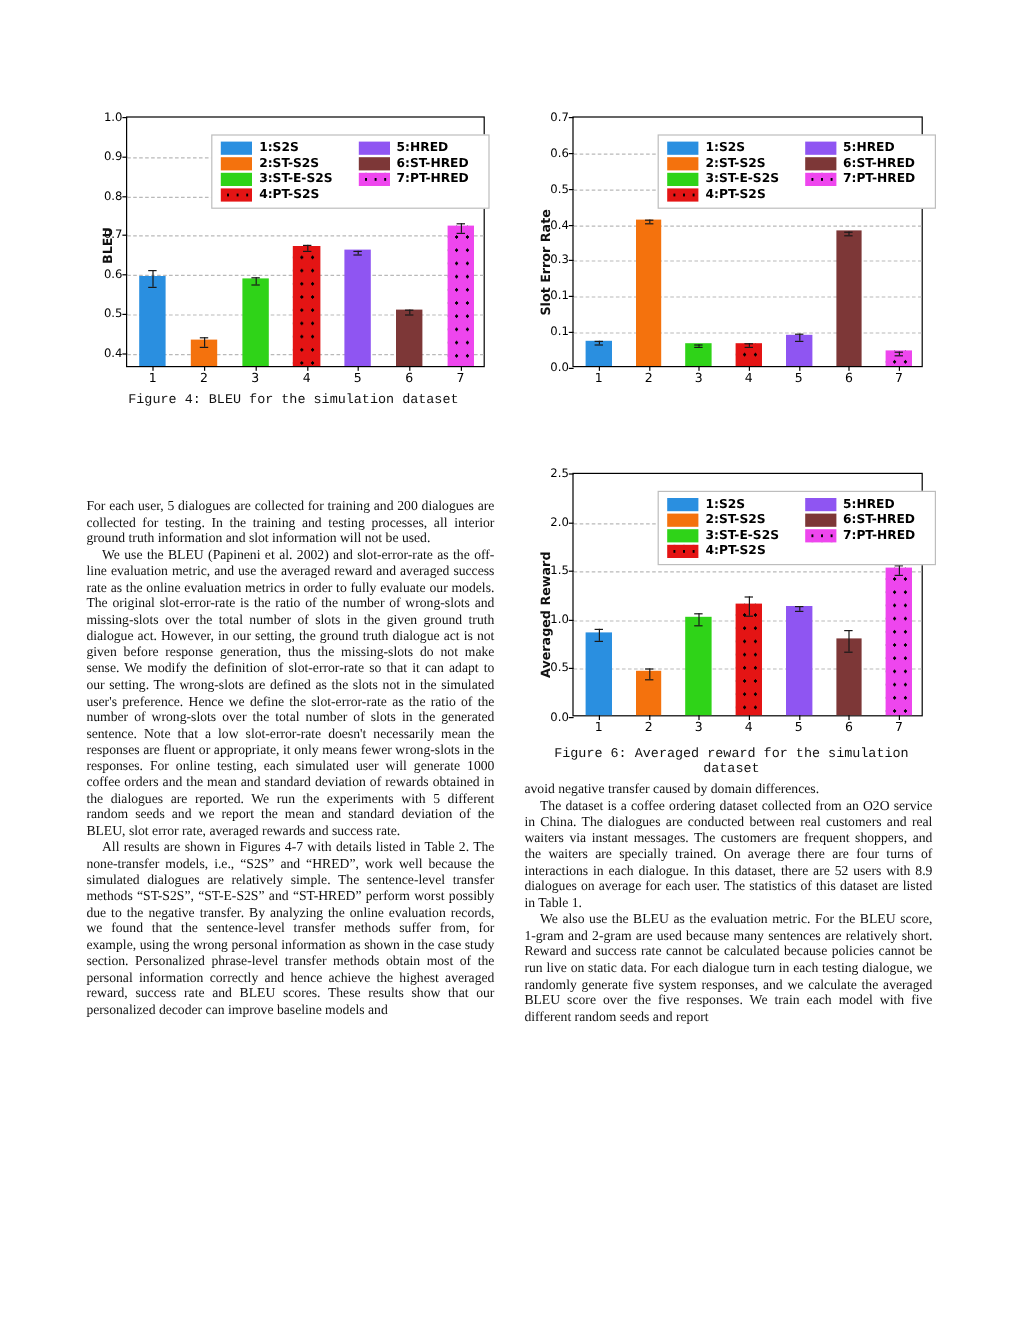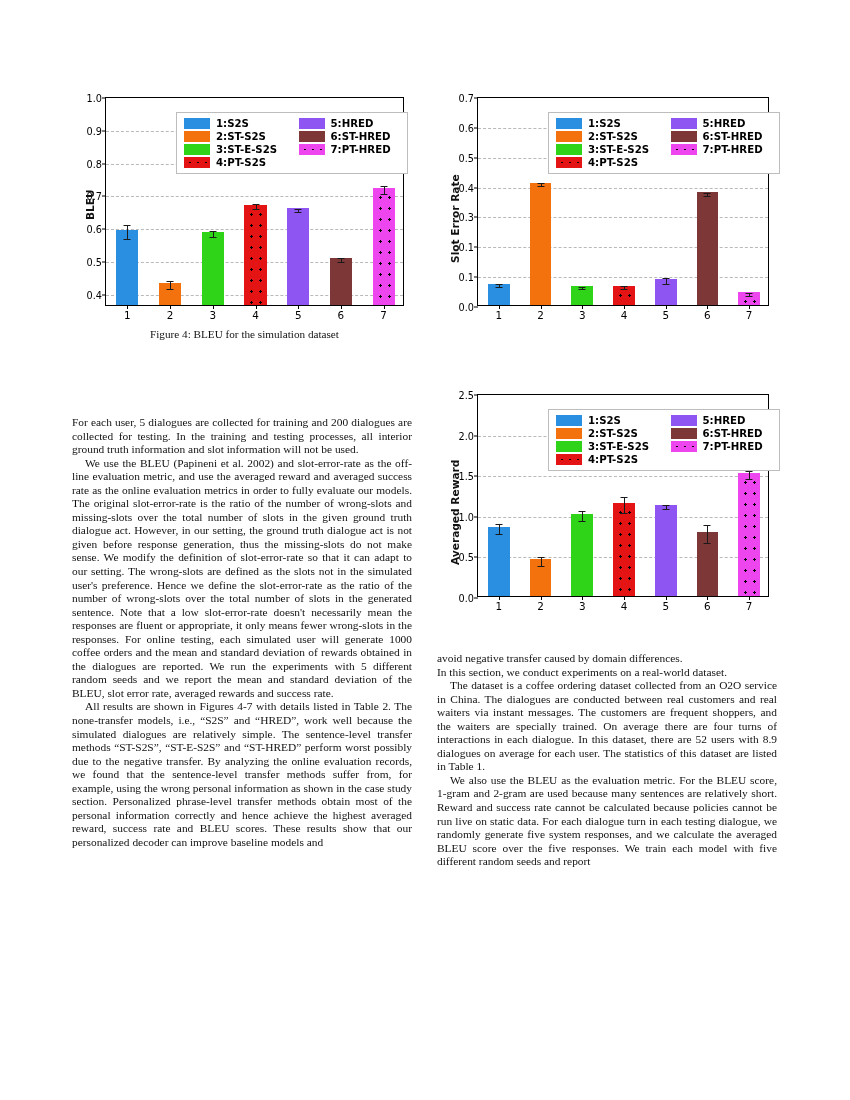--- a/index.html
+++ b/index.html
@@ -15,21 +15,21 @@
        font-size:11.4px;line-height:13.55px;}
   .col.left{left:72px;}
   .col.right{left:437px;}
   .col p{margin:0;text-indent:13px;}
   .col p.noind{text-indent:0;}
   .col h2{font-family:"Liberation Sans",sans-serif;
       font-size:12.2px;font-weight:bold;margin:9px 0 3px 0;letter-spacing:-0.1px;}
 
   
   .fig{position:absolute;}
-  .cap{position:absolute;font-size:11.2px;text-align:center;width:100%;}
+  .cap{position:absolute;font-size:11.2px;text-align:center;width:100%;font-family:Liberation Mono, monospace;}
 
   
   .chart{position:relative;font-family:"DejaVu Sans",sans-serif;}
   .plotbox{position:absolute;border:1.3px solid #000;background:#fff;box-sizing:border-box;}
   .gridline{position:absolute;left:0;right:0;height:0;border-top:1px dashed #b9b9b9;}
   .ytick{position:absolute;right:calc(100% + 4px);transform:translateY(-50%);
          font-size:9.7px;color:#000;white-space:nowrap;font-weight:500;}
   .ytickmark{position:absolute;right:100%;width:4px;height:0;border-top:1.2px solid #000;transform:translateY(-50%);}
   .xtick{position:absolute;top:calc(100% + 4px);transform:translateX(-50%);
          font-size:10.4px;color:#000;font-weight:500;}
@@ -349,28 +349,28 @@
               <span class="legtext">7:PT-HRED</span>
             </div>
             <div class="legitem" style="grid-column: 1;">
               <span class="swatch dotted" style="background-color: rgb(228, 20, 20);"></span>
               <span class="legtext">4:PT-S2S</span>
             </div>
           </div>
         </div>
         <div class="ylabel" style="left: 12px; top: 180px;">Averaged Reward</div>
       </div>
+    <div class="cap" style="top:238px;">Figure 6: Averaged reward for the simulation dataset</div>
   </div>
 
   <div class="col left" style="top:376px;margin-top:40px;">
     <p class="noind">For each user, 5 dialogues are collected for training and 200 dialogues are collected for testing. In the training and testing processes, all interior ground truth information and slot information will not be used.</p>
     <p>We use the BLEU (Papineni et al. 2002) and slot-error-rate as the off-line evaluation metric, and use the averaged reward and averaged success rate as the online evaluation metrics in order to fully evaluate our models. The original slot-error-rate is the ratio of the number of wrong-slots and missing-slots over the total number of slots in the given ground truth dialogue act. However, in our setting, the ground truth dialogue act is not given before response generation, thus the missing-slots do not make sense. We modify the definition of slot-error-rate so that it can adapt to our setting. The wrong-slots are defined as the slots not in the simulated user's preference. Hence we define the slot-error-rate as the ratio of the number of wrong-slots over the total number of slots in the generated sentence. Note that a low slot-error-rate doesn't necessarily mean the responses are fluent or appropriate, it only means fewer wrong-slots in the responses. For online testing, each simulated user will generate 1000 coffee orders and the mean and standard deviation of rewards obtained in the dialogues are reported. We run the experiments with 5 different random seeds and we report the mean and standard deviation of the BLEU, slot error rate, averaged rewards and success rate.</p>
     <p>All results are shown in Figures 4-7 with details listed in Table 2. The none-transfer models, i.e., “S2S” and “HRED”, work well because the simulated dialogues are relatively simple. The sentence-level transfer methods “ST-S2S”, “ST-E-S2S” and “ST-HRED” perform worst possibly due to the negative transfer. By analyzing the online evaluation records, we found that the sentence-level transfer methods suffer from, for example, using the wrong personal information as shown in the case study section. Personalized phrase-level transfer methods obtain most of the personal information correctly and hence achieve the highest averaged reward, success rate and BLEU scores. These results show that our personalized decoder can improve baseline models and</p>
   </div>
 
   <div class="col right" style="top:652px;">
     <p class="noind">avoid negative transfer caused by domain differences.</p>
-    <p class="noind">In this section, we conduct experiments on a real-world dataset.</p>
     <p>The dataset is a coffee ordering dataset collected from an O2O service in China. The dialogues are conducted between real customers and real waiters via instant messages. The customers are frequent shoppers, and the waiters are specially trained. On average there are four turns of interactions in each dialogue. In this dataset, there are 52 users with 8.9 dialogues on average for each user. The statistics of this dataset are listed in Table 1.</p>
     <p>We also use the BLEU as the evaluation metric. For the BLEU score, 1-gram and 2-gram are used because many sentences are relatively short. Reward and success rate cannot be calculated because policies cannot be run live on static data. For each dialogue turn in each testing dialogue, we randomly generate five system responses, and we calculate the averaged BLEU score over the five responses. We train each model with five different random seeds and report</p>
   </div>
 
 </div>
 
 </body></html>

